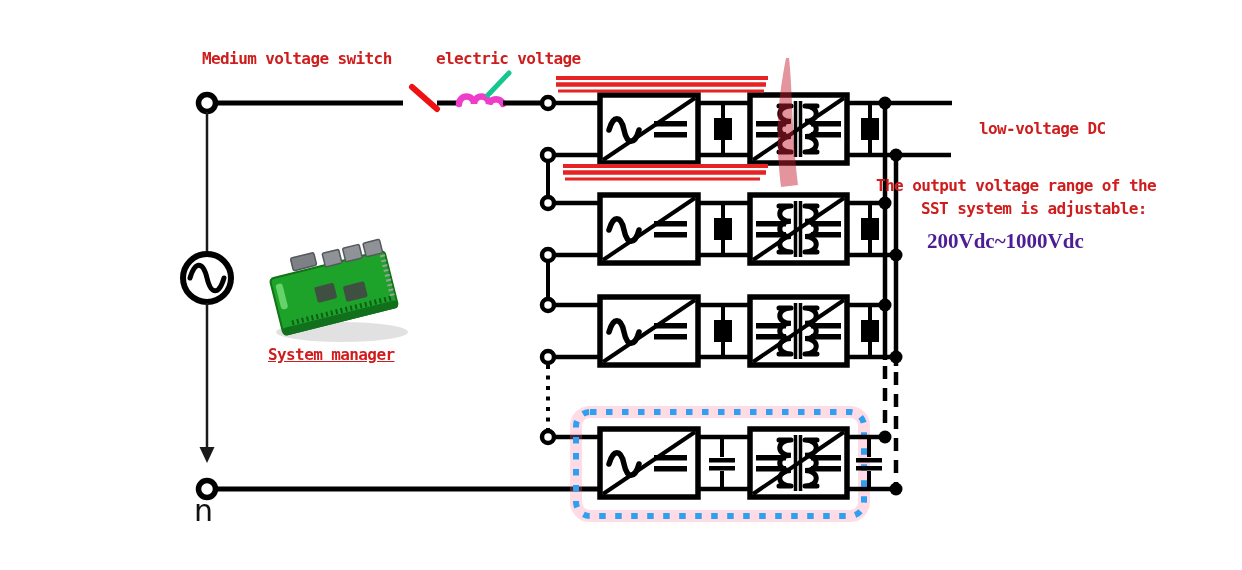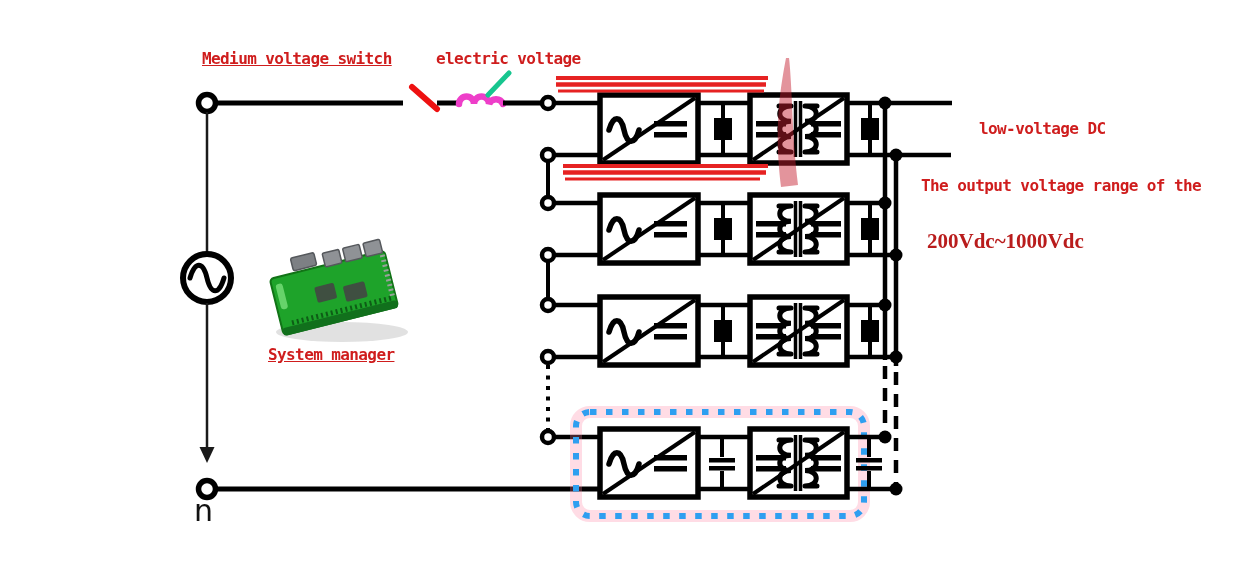--- a/index.html
+++ b/index.html
@@ -6,21 +6,21 @@
   .stage{
     position:relative;width:1242px;height:570px;background:#ffffff;
     overflow:hidden;font-family:"DejaVu Sans Mono",monospace;
   }
   .stage svg{position:absolute;left:0;top:0;}
   .lbl{
     position:absolute;color:#cf1d1d;font-family:"DejaVu Sans Mono",monospace;
     font-weight:700;font-size:16px;letter-spacing:-0.6px;white-space:nowrap;
   }
   .vrange{
-    position:absolute;color:#b91c1c;font-family:"Liberation Serif",serif;
+    position:absolute;color:#4c1d95;font-family:"Liberation Serif",serif;
     font-weight:700;font-size:21px;white-space:nowrap;letter-spacing:0;
   }
   .nlabel{
     position:absolute;color:#111111;font-family:"DejaVu Sans",sans-serif;
     font-weight:400;font-size:30px;line-height:1;
   }
 </style>
 </head>
 <body>
 
@@ -199,21 +199,22 @@
       <rect x="374" y="252" width="17" height="14" rx="1.5" fill="#8f9296" stroke="#55585c" stroke-width="1.5"></rect>
       <rect x="316" y="283" width="20" height="16" rx="2" fill="#3f4f41"></rect>
       <rect x="344" y="289" width="22" height="16" rx="2" fill="#3f4f41"></rect>
       <rect x="279" y="271" width="7" height="26" rx="3" fill="#66d36a"></rect>
       <line x1="286" y1="312" x2="388" y2="312" stroke="#0e5c16" stroke-width="5" stroke-dasharray="2 3"></line>
       <line x1="390" y1="268" x2="390" y2="310" stroke="#9aa09b" stroke-width="5" stroke-dasharray="2 3"></line>
     </g>
   </g>
 </svg>
 
-<div class="lbl" style="left:202px;top:49px;text-decoration:underline;">Medium voltage switch</div>
+<div class="lbl" style="left:202px;top:49px;">Medium voltage switch</div>
 <div class="lbl" style="left:436px;top:49px;">electric voltage</div>
 <div class="lbl" style="left:268px;top:345px;text-decoration:underline;">System manager</div>
 <div class="nlabel" style="left:194px;top:496px;">n</div>
 <div class="lbl" style="left:979px;top:119px;">low-voltage DC</div>
-<div class="lbl" style="left:921px;top:176px;">The output voltage range of the</div>
+<div class="lbl" style="left:876px;top:176px;">The output voltage range of the</div>
+<div class="lbl" style="left:921px;top:199px;">SST system is adjustable:</div>
 <div class="vrange" style="left:927px;top:229px;">200Vdc~1000Vdc</div>
 
 </div>
 
 </body></html>

